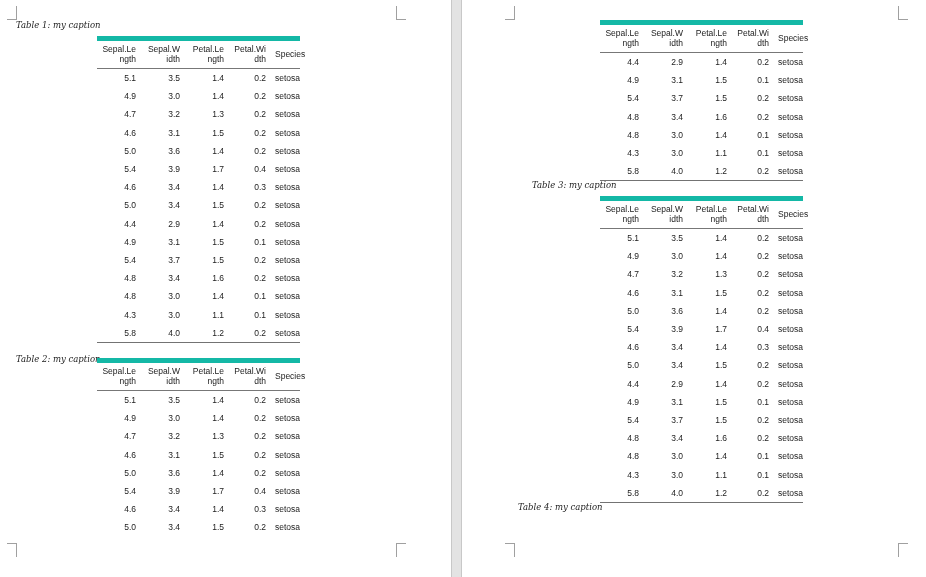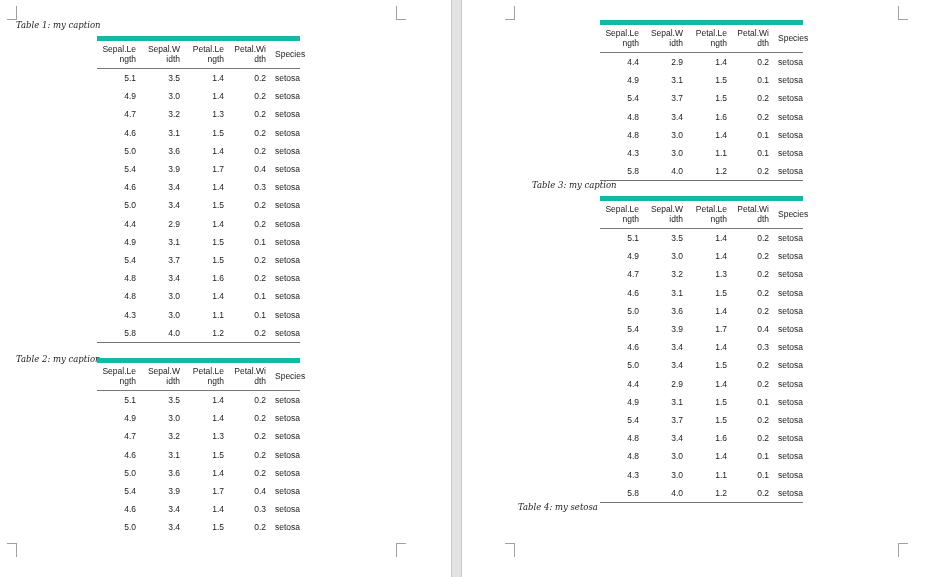--- a/index.html
+++ b/index.html
@@ -438,14 +438,14 @@
         <tr class="last">
           <td class="num">5.8</td>
           <td class="num">4.0</td>
           <td class="num">1.2</td>
           <td class="num">0.2</td>
           <td class="sp">setosa</td>
         </tr>
       </tbody>
     </table>
 
-  <div class="caption" style="left:56px;top:502px;">Table 4: my setosa</div>
+  <div class="caption" style="left:56px;top:502px;">Table 4: my caption</div>
 </div>
 
 </body></html>

